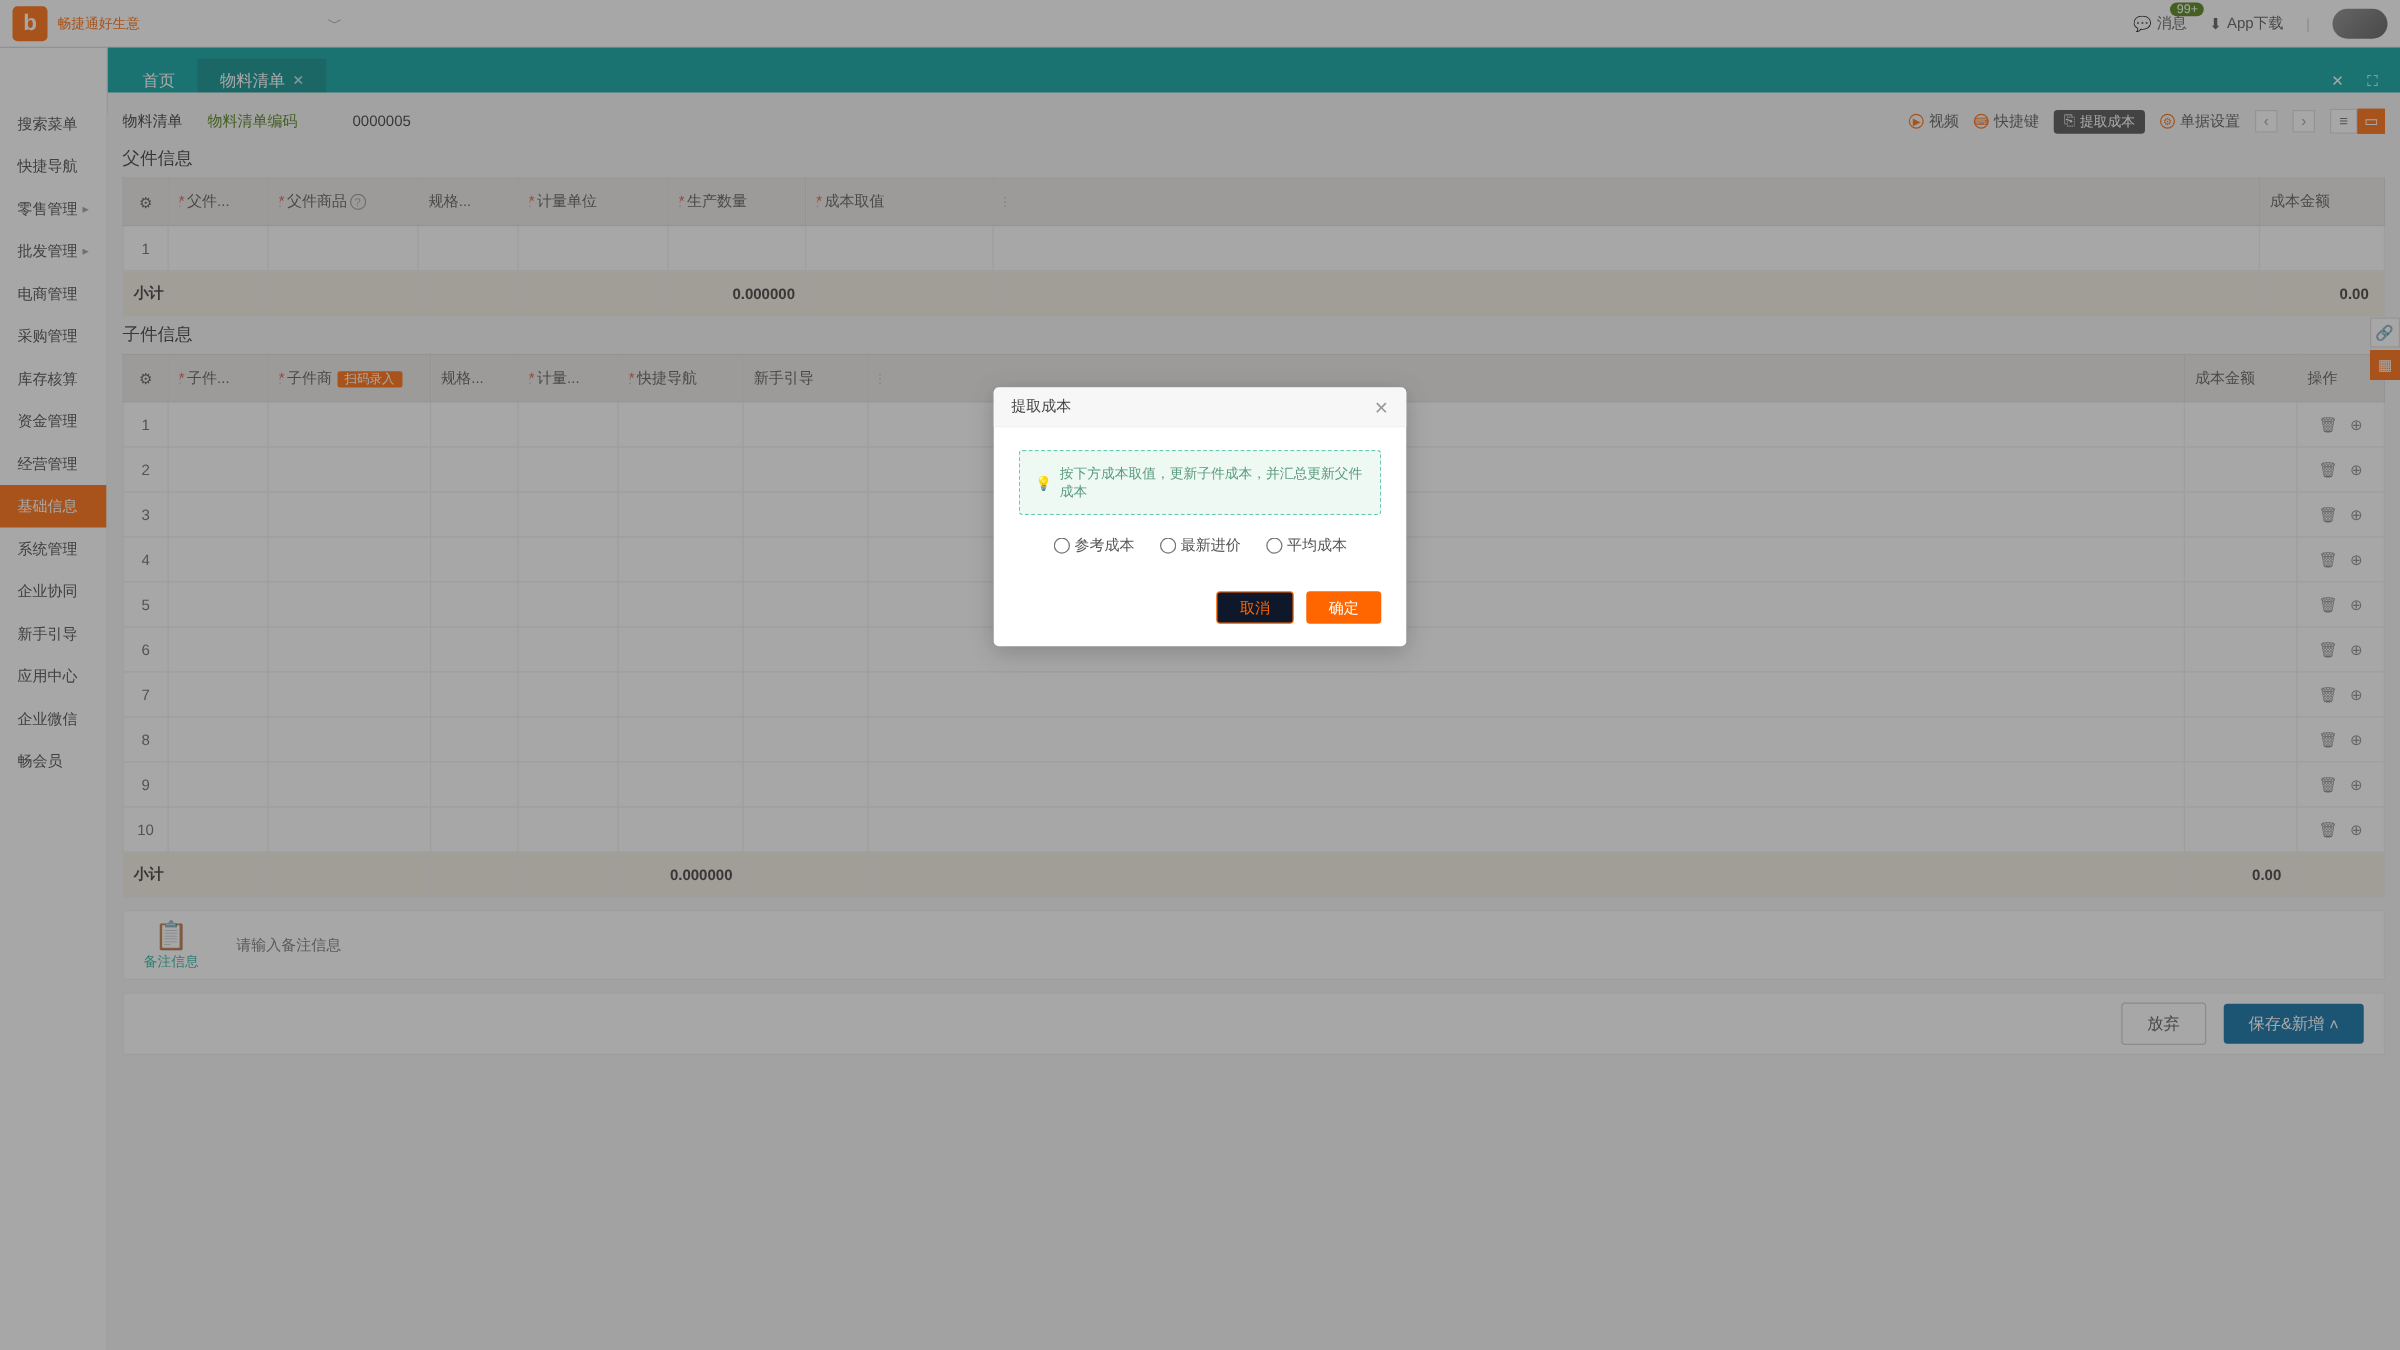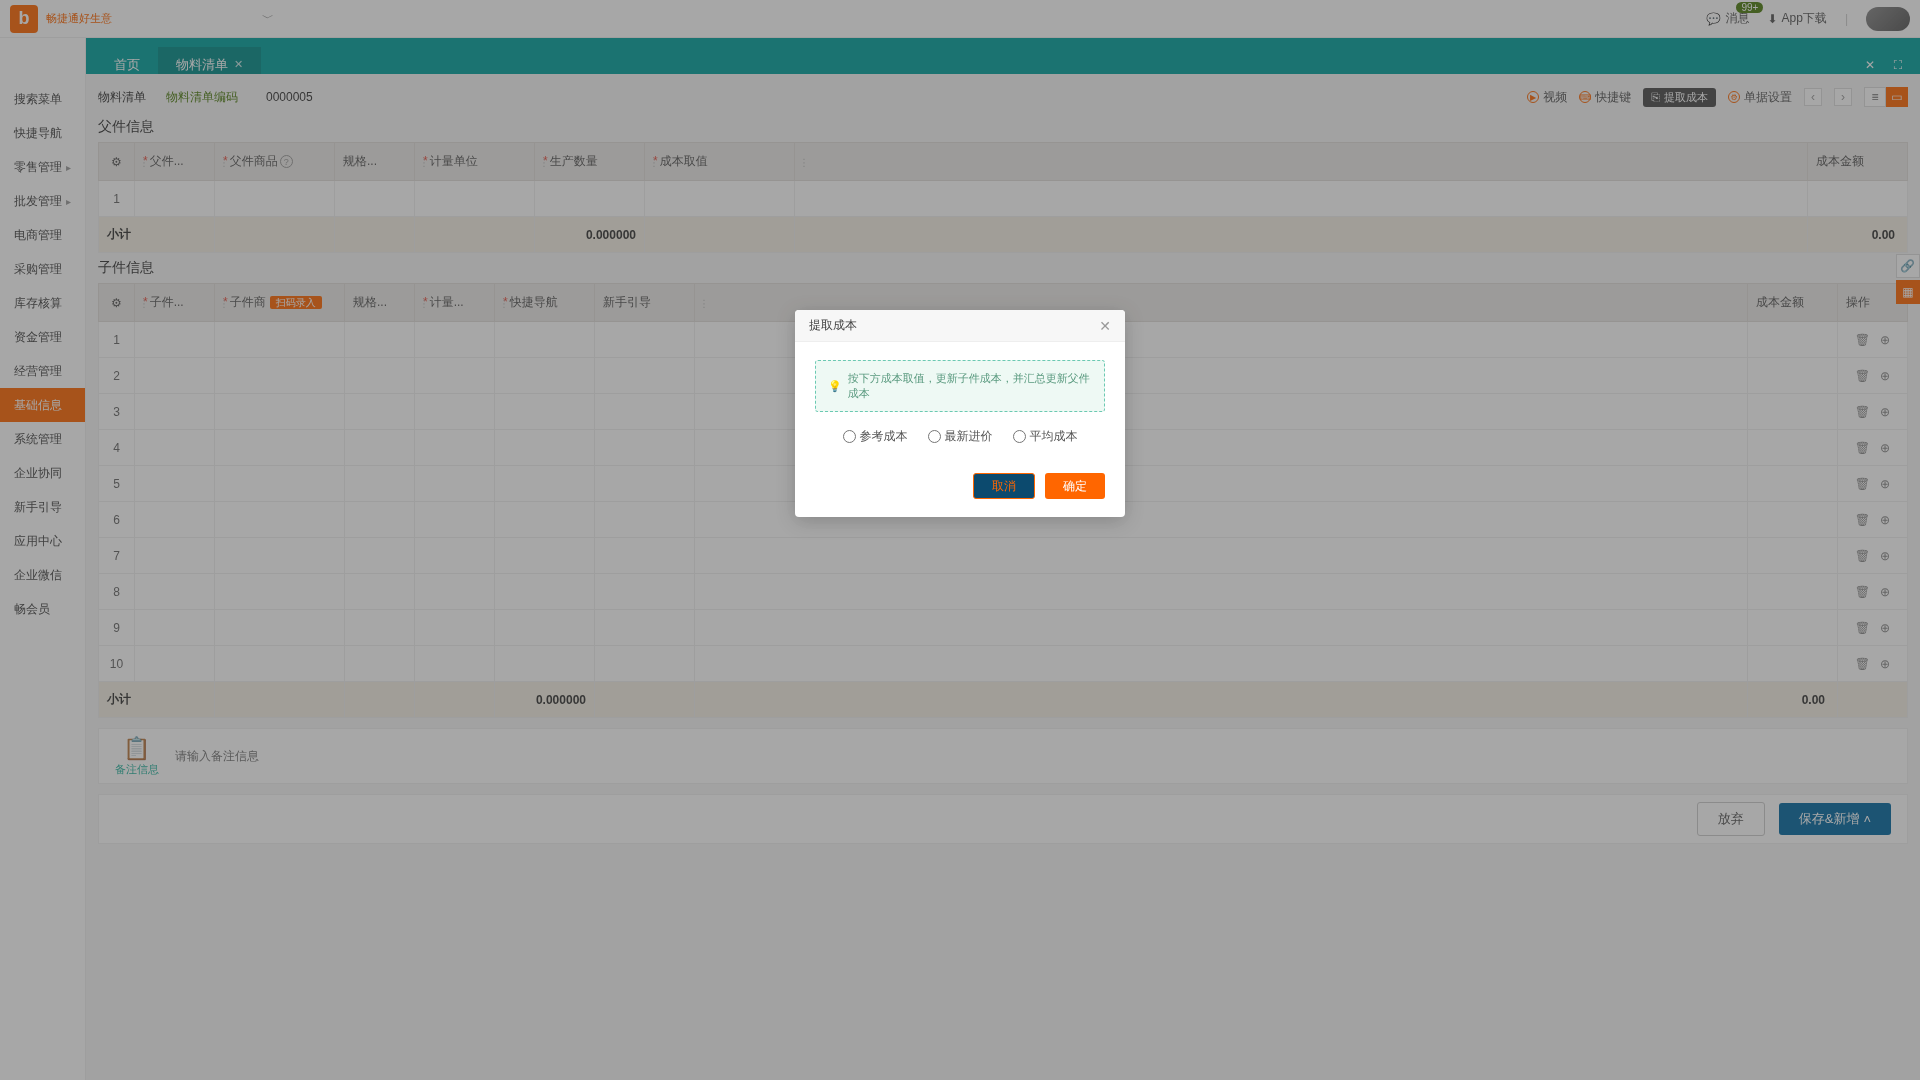--- a/index.html
+++ b/index.html
@@ -31,21 +31,21 @@
 .side-chevron { font-size: 10px; color: #999; }
 
 
 .content { position: absolute; left: 86px; right: 0; top: 74px; bottom: 0; background: #f6f6f6; overflow: hidden; }
 .content-inner { padding: 8px 12px; height: 100%; display: flex; flex-direction: column; }
 
 
 .crumb-row { display: flex; align-items: center; height: 30px; font-size: 12px; color: #666; }
 .crumb-main { color: #333; }
 .crumb-sep { margin: 0 20px; color: #4d7c0f; }
-.crumb-code { color: #333; margin-left: 8px; text-align: center; }
+.crumb-code { color: #333; margin-left: 24px; text-align: center; }
 .crumb-right { margin-left: auto; display: flex; align-items: center; gap: 12px; }
 .crumb-btn { display: flex; align-items: center; gap: 4px; cursor: pointer; color: #555; font-size: 12px; }
 .crumb-btn .dot { width: 12px; height: 12px; border: 1.5px solid #ff6600; border-radius: 50%; display: flex; align-items: center; justify-content: center; font-size: 8px; color: #ff6600; }
 .extract-btn { background: #4a4a4a; color: #fff; padding: 2px 8px; border-radius: 3px; display: flex; align-items: center; gap: 4px; font-size: 11px; }
 .nav-arrow { width: 18px; height: 18px; border: 1px solid #ddd; display: flex; align-items: center; justify-content: center; color: #999; cursor: pointer; background: #fff; }
 .view-toggle { display: flex; }
 .view-btn { width: 22px; height: 20px; border: 1px solid #ddd; display: flex; align-items: center; justify-content: center; font-size: 12px; background: #fff; }
 .view-btn.active { background: #ff6600; border-color: #ff6600; color: #fff; }
 
 
@@ -70,42 +70,42 @@
 
 
 .side-tabs { position: absolute; right: 0; top: 180px; display: flex; flex-direction: column; }
 .side-tab { width: 24px; height: 24px; background: #fff; border: 1px solid #ddd; margin-bottom: 2px; display: flex; align-items: center; justify-content: center; color: #999; }
 .side-tab.orange { background: #ff6600; color: #fff; border-color: #ff6600; }
 
 
 .remarks-row { margin-top: 10px; background: #fff; border: 1px solid #eee; height: 56px; display: flex; align-items: center; padding: 0 16px; gap: 16px; }
 .remarks-icon { display: flex; flex-direction: column; align-items: center; color: #29b39e; font-size: 11px; }
 .remarks-icon .icn { font-size: 22px; }
-.remarks-input { flex: 1; border: none; outline: none; font-size: 12px; color: #b91c1c; }
+.remarks-input { flex: 1; border: none; outline: none; font-size: 12px; color: #b91c1c; margin-left: 14px; }
 
 
 .footer { margin-top: 10px; background: #fff; border: 1px solid #eee; height: 50px; display: flex; align-items: center; justify-content: flex-end; padding: 0 16px; gap: 14px; }
 .btn { height: 32px; padding: 16px 20px; border-radius: 3px; font-size: 13px; cursor: pointer; display: flex; align-items: center; }
 .btn-plain { border: 1px solid #ccc; background: #fff; color: #555; }
 .btn-primary { border: none; background: #0369a1; color: #fff; }
 
 
 .overlay { position: fixed; inset: 0; background: rgba(60,60,60,0.45); z-index: 100; }
 .modal { position: fixed; top: 310px; left: 50%; transform: translateX(-50%); width: 330px; background: #fff; border-radius: 4px; z-index: 101; box-shadow: 0 4px 20px rgba(0,0,0,0.2); }
 .modal-header { height: 32px; background: #f7f7f7; display: flex; align-items: center; padding: 0 14px; border-bottom: 1px solid #eee; border-radius: 4px 4px 0 0; }
 .modal-title { font-size: 12px; color: #444; }
 .modal-close { margin-left: auto; color: #999; cursor: pointer; font-size: 14px; }
 .modal-body { padding: 18px 20px 14px; }
 .hint-box { border: 1px dashed #6bc9b2; background: #eef9f4; padding: 10px 12px; font-size: 11px; color: #5a9a7f; display: flex; align-items: center; gap: 6px; border-radius: 3px; }
 .radio-row { display: flex; gap: 20px; margin-top: 16px; justify-content: center; }
 .radio-row label { display: flex; align-items: center; gap: 4px; font-size: 12px; color: #555; cursor: pointer; }
 .radio-row input { accent-color: #ff6600; }
 .modal-footer { display: flex; justify-content: flex-end; gap: 10px; padding: 14px 20px 18px; }
 .mbtn { height: 26px; padding: 0 18px; font-size: 12px; border-radius: 3px; cursor: pointer; }
-.mbtn-cancel { border: 1px solid #ff6600; background: #0c4a6e; color: #ff6600; }
+.mbtn-cancel { border: 1px solid #ff6600; background: #0f172a; color: #ff6600; }
 .mbtn-ok { border: none; background: #ff6600; color: #fff; }
 </style>
 </head>
 <body>
 
 <div class="header">
   <div class="logo-area">
     <div class="logo">b</div>
     <div class="logo-text">畅捷通好生意</div>
   </div>

